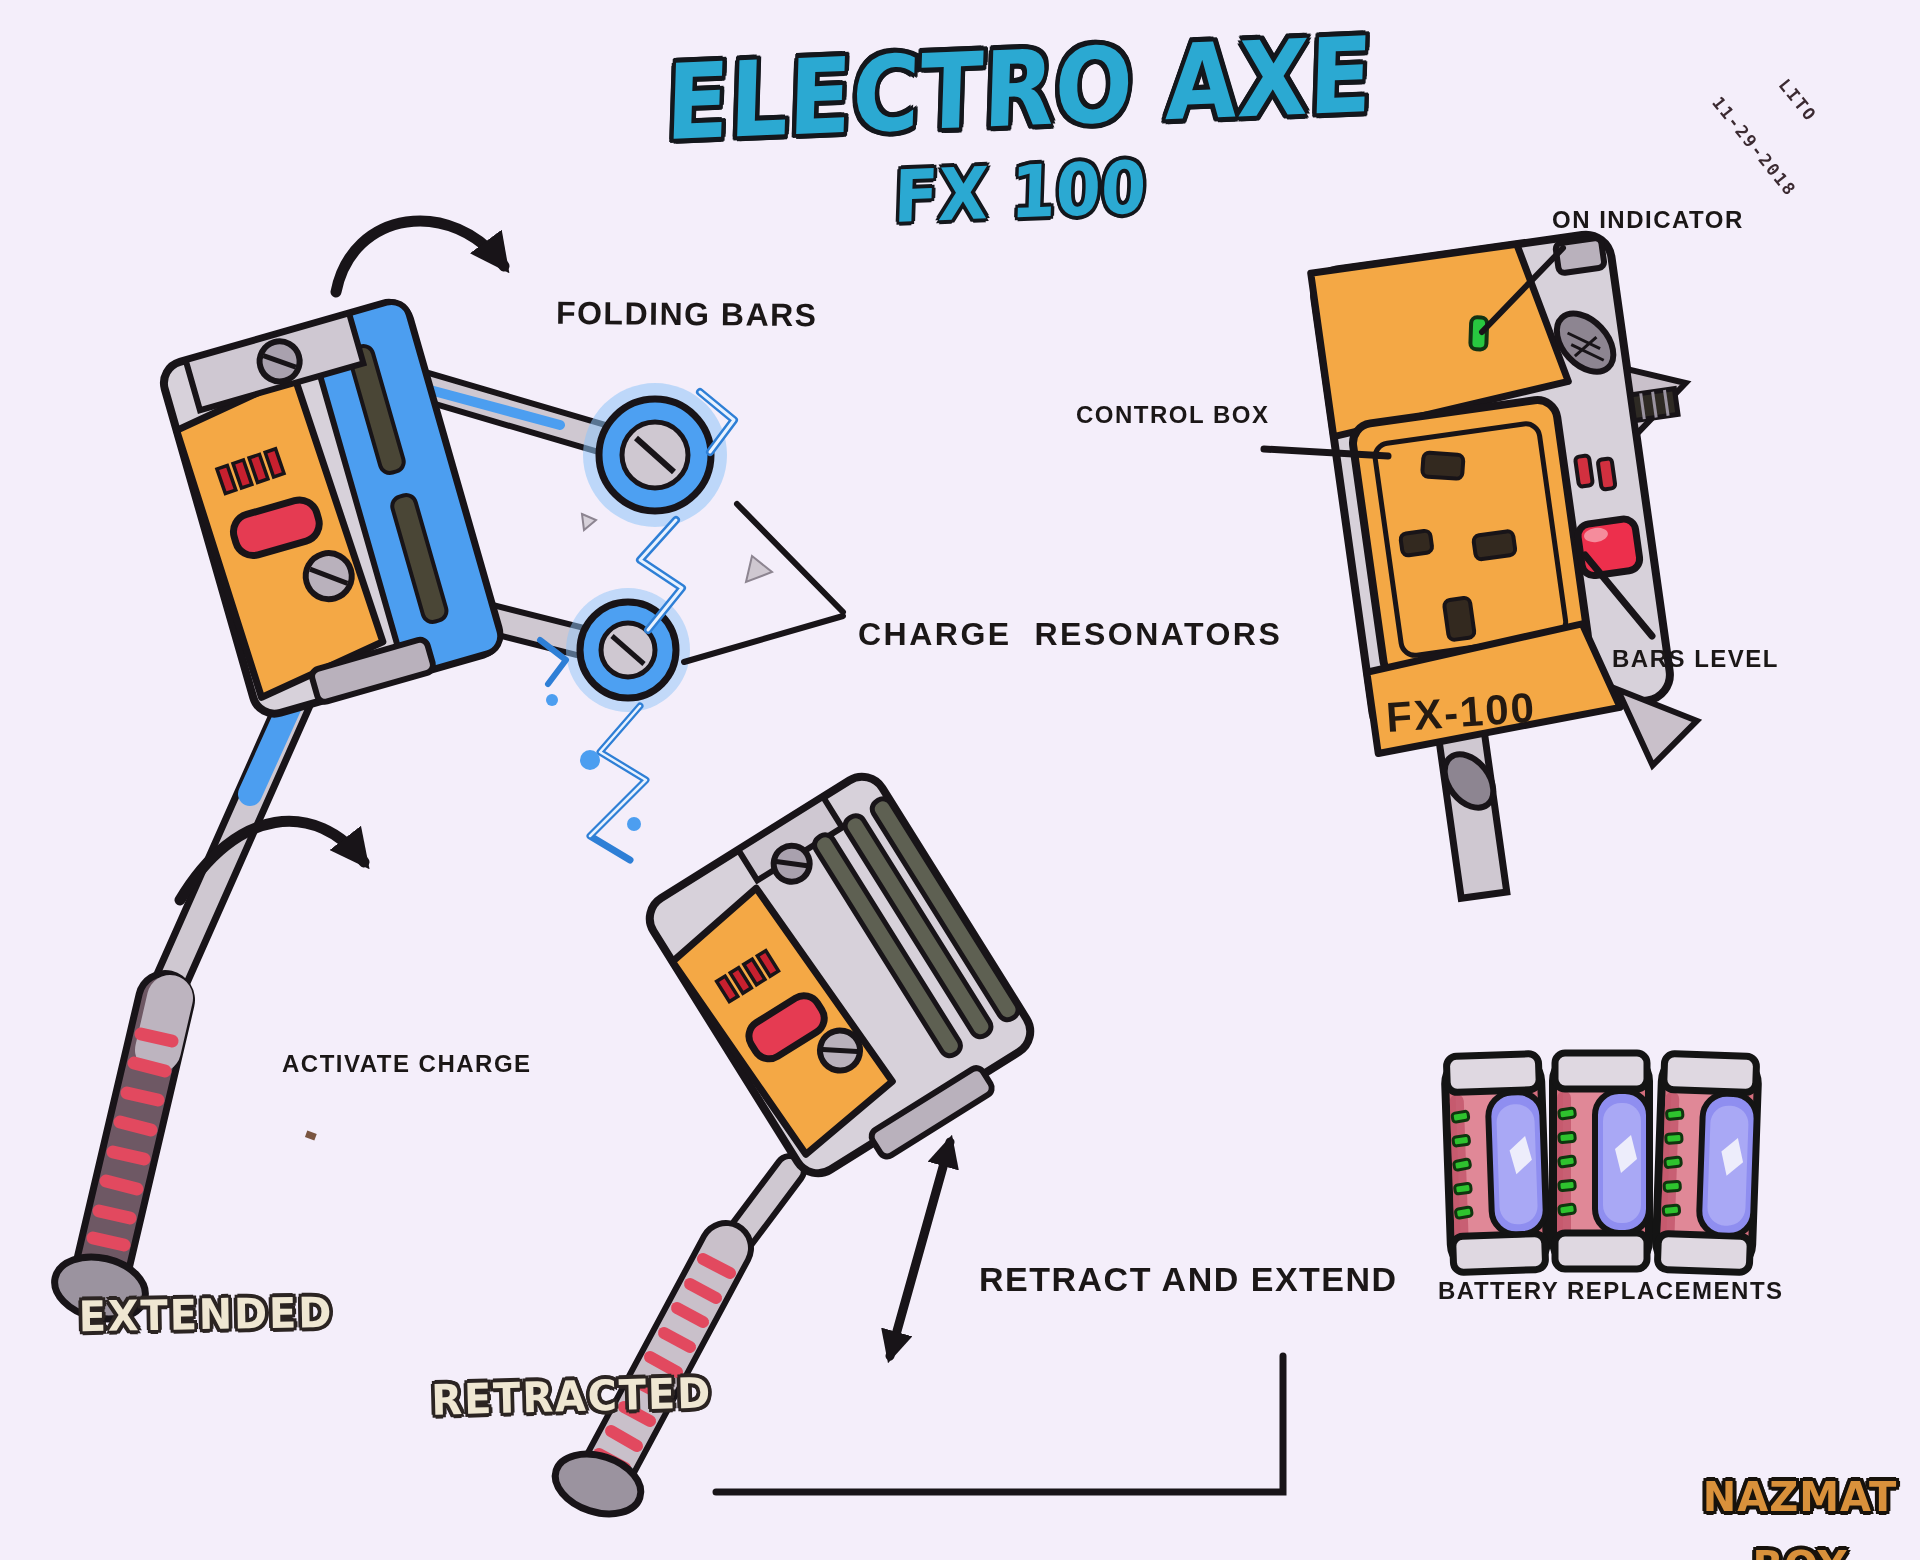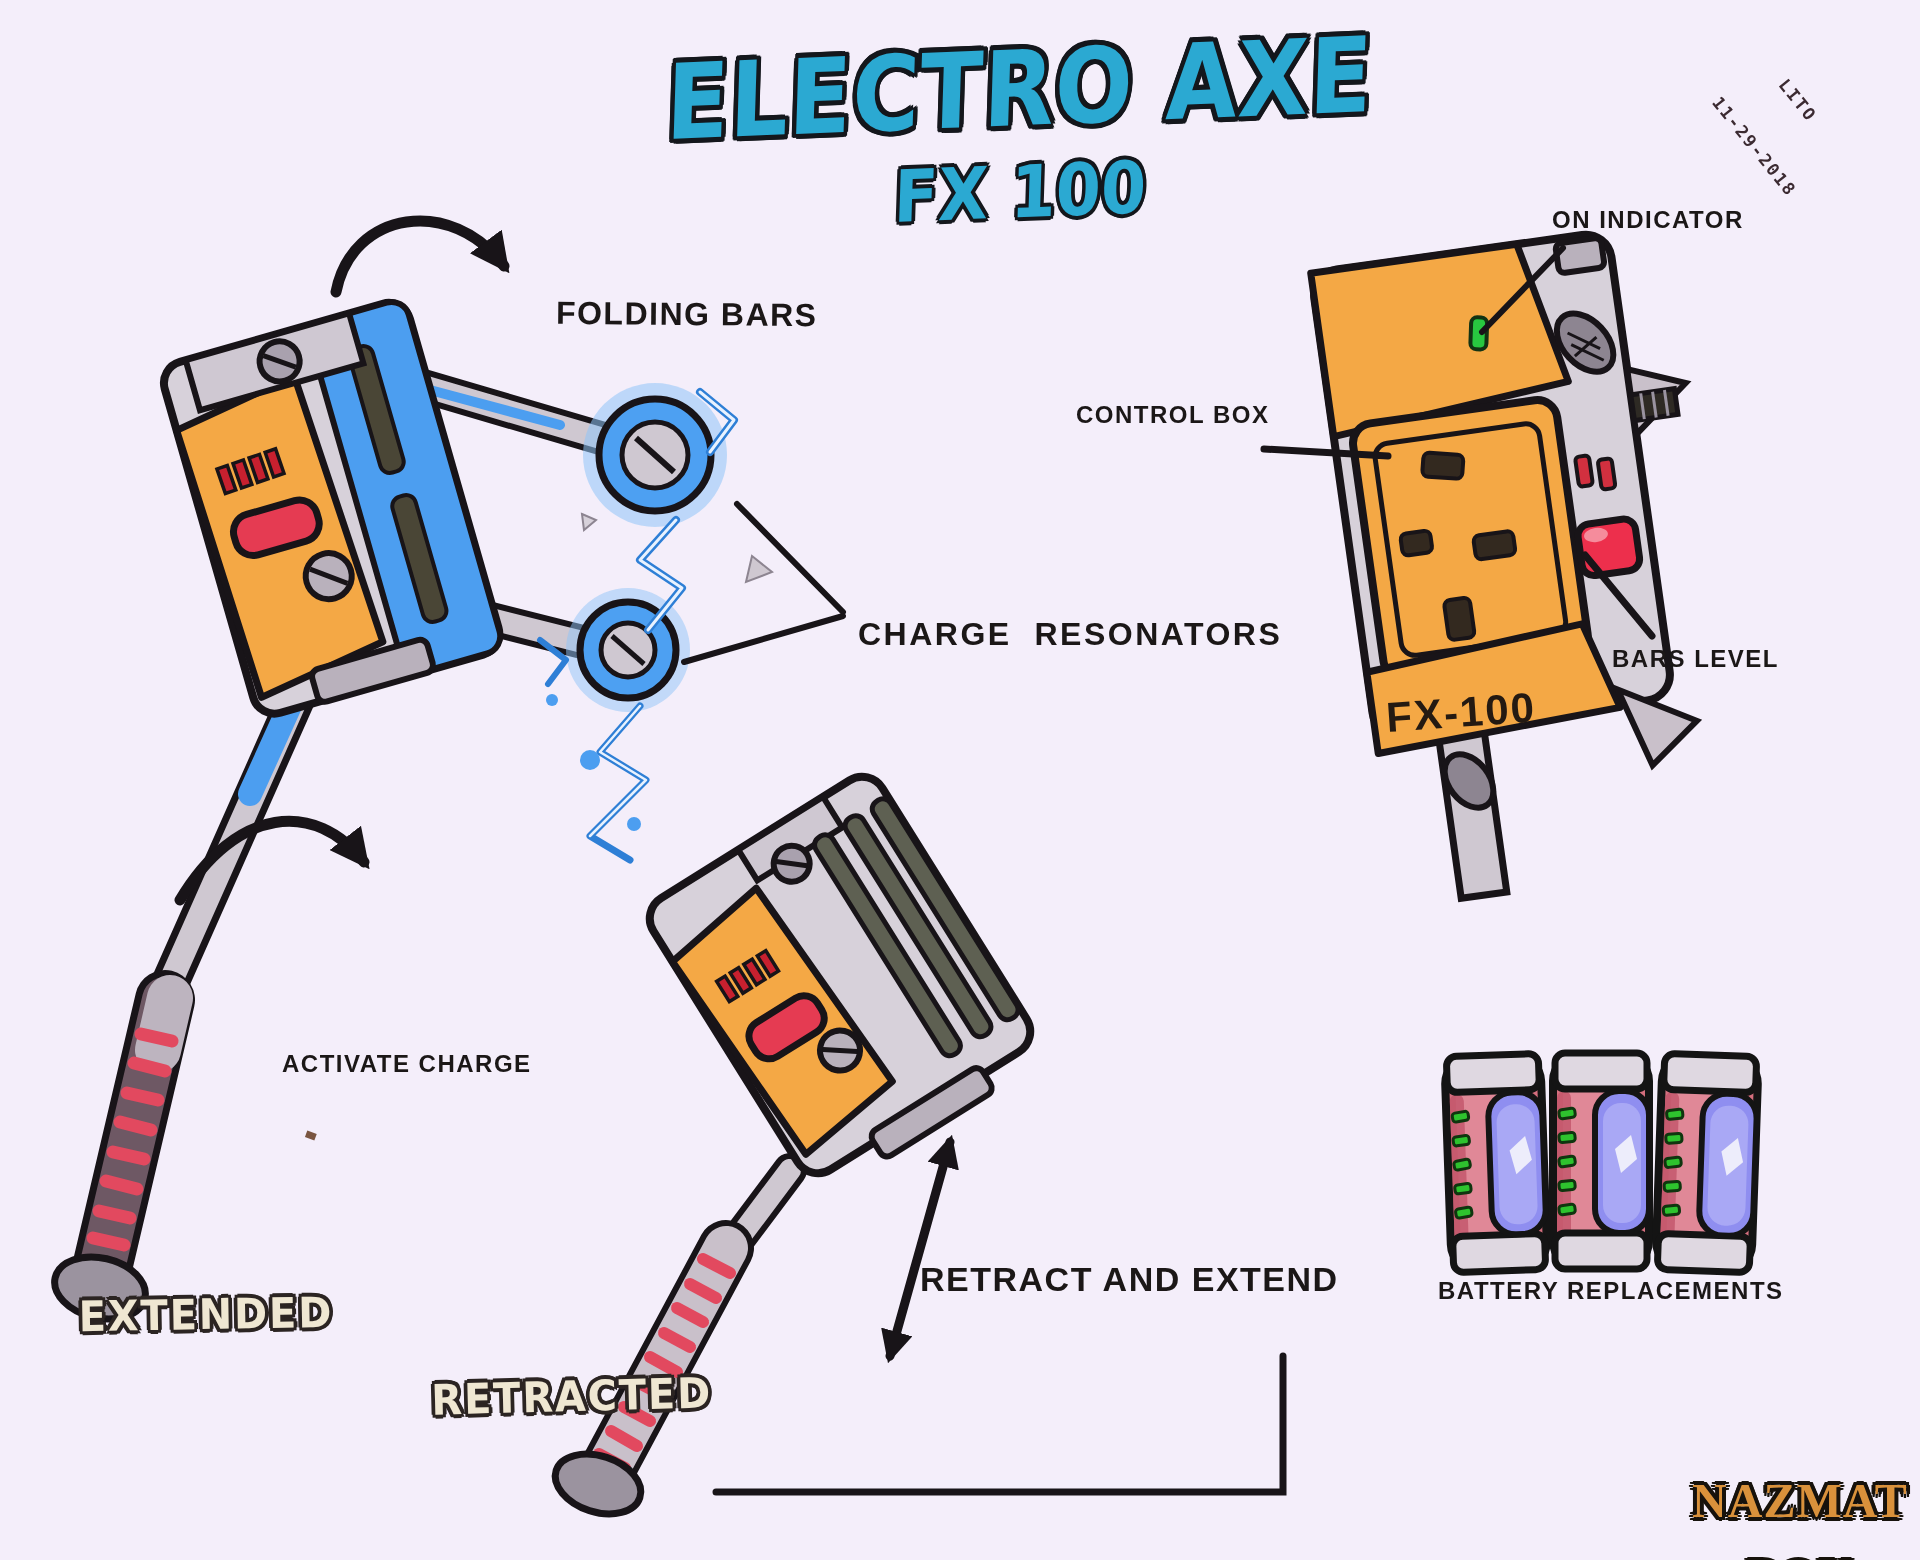--- a/index.html
+++ b/index.html
@@ -71,25 +71,24 @@
   }
   .signature .sig-name{padding-left:28px;}
   
   .logo{
     position:absolute;left:1688px;top:1448px;width:224px;
     text-align:center;line-height:.95;
     font-family:"DejaVu Sans",sans-serif;font-weight:bold;
     color:#d9913b;white-space:pre;
   }
   .logo .logo-line{
-    font-size:48px;letter-spacing:1px;
+    font-size:40px;letter-spacing:1px;
     text-shadow:
       -4px 0 #17120c,4px 0 #17120c,0 -4px #17120c,0 4px #17120c,
       -3px -3px #17120c,3px -3px #17120c,-3px 3px #17120c,3px 3px #17120c;
-    font-family: Liberation Serif, serif;
   }
   svg text{font-family:"Liberation Sans",sans-serif;}
 </style>
 </head>
 <body>
 
 <svg class="abs" width="1920" height="1560" viewBox="0 0 1920 1560" style="left:0;top:0;">
   <defs>
     <marker id="ah" viewBox="0 0 3.5 3.5" markerWidth="3.6" markerHeight="3.6" refX="2.7" refY="1.75" orient="auto-start-reverse">
       <path d="M0,0 L3.5,1.75 L0,3.5 Z" fill="#181418"></path>
@@ -301,21 +300,21 @@
 <div class="label" style="left:1552px;top:206px;">ON INDICATOR</div>
 
 <div class="label" style="left:1076px;top:401px;">CONTROL BOX</div>
 
 <div class="label" style="left:858px;top:616px;font-size:32px;letter-spacing:2.5px;">CHARGE  RESONATORS</div>
 
 <div class="label" style="left:1612px;top:645px;">BARS LEVEL</div>
 
 <div class="label" style="left:282px;top:1050px;">ACTIVATE CHARGE</div>
 
-<div class="label" style="left:920px;top:1260px;font-size:34px;">RETRACT AND EXTEND</div>
+<div class="label" style="left:979px;top:1260px;font-size:34px;">RETRACT AND EXTEND</div>
 
 <div class="label" style="left:1438px;top:1277px;">BATTERY REPLACEMENTS</div>
 
 <div class="state-label" style="left:72px;top:1290px;transform:rotate(-1deg) scaleX(.95);">EXTENDED</div>
 
 <div class="state-label" style="left:424px;top:1372px;transform:rotate(-1.5deg) scaleX(.95);">RETRACTED</div>
 
 <div class="logo">
   <div class="logo-line">NAZMAT</div>
   <div class="logo-line">BOY</div>

